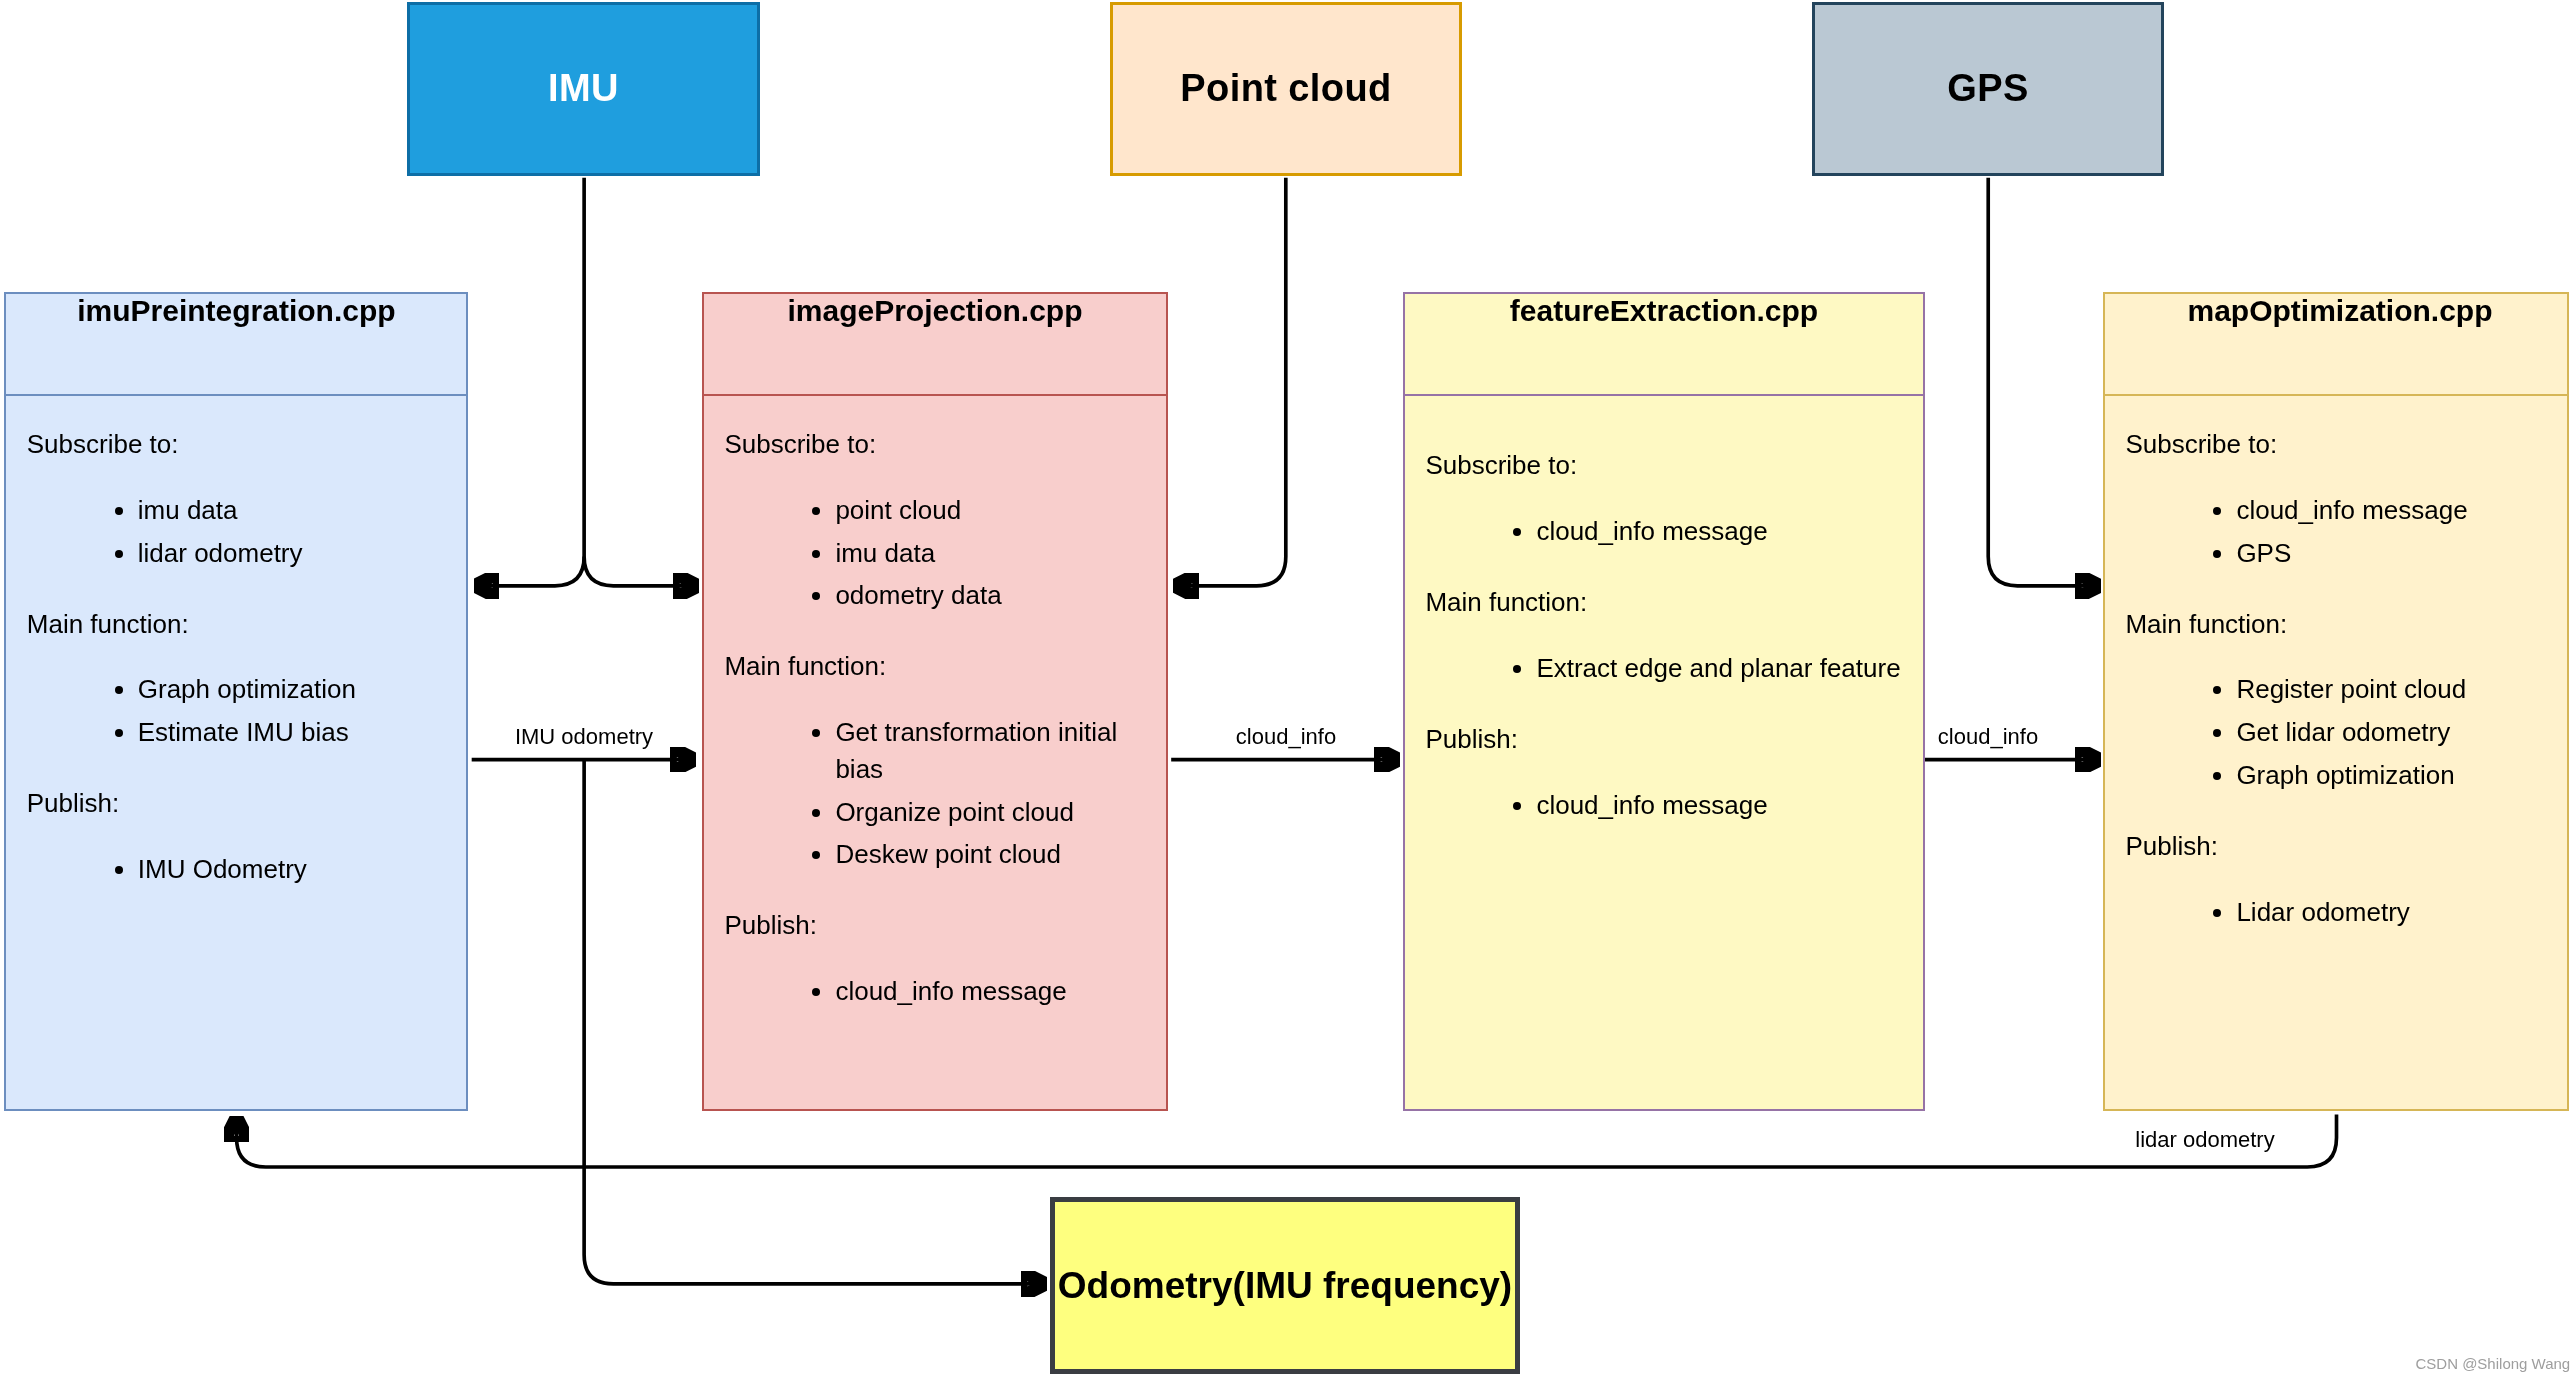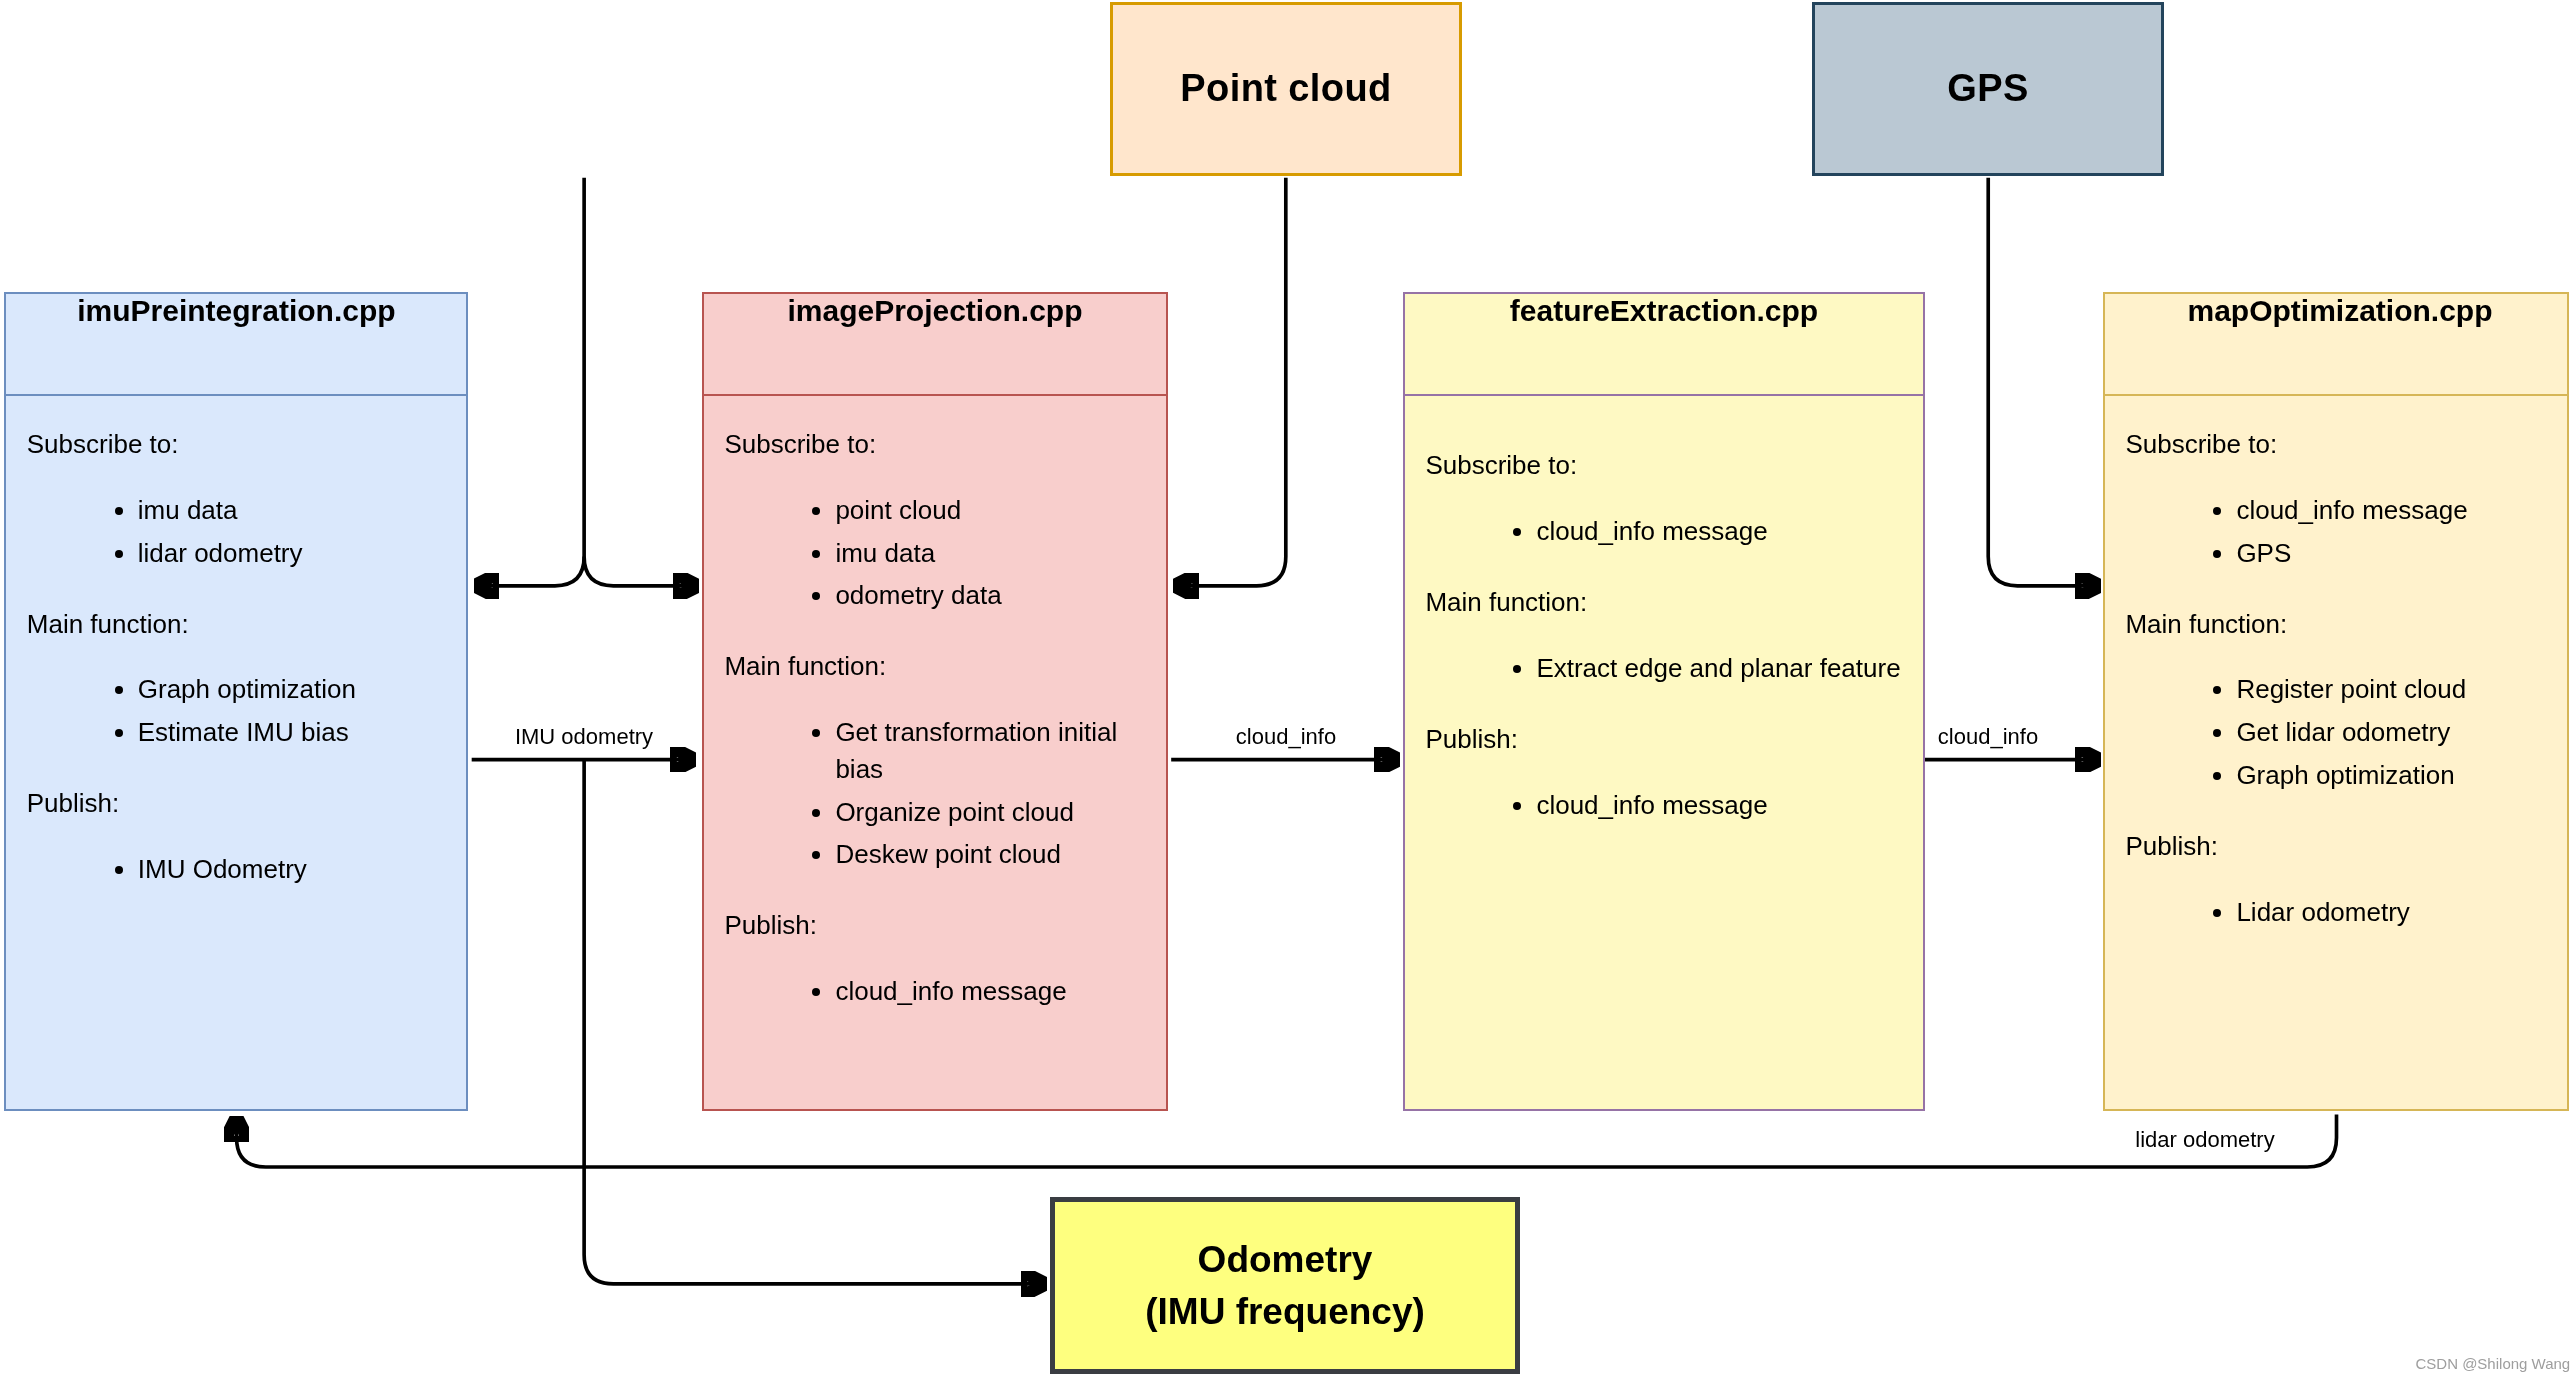--- a/index.html
+++ b/index.html
@@ -18,21 +18,21 @@
     display:flex;align-items:flex-start;justify-content:center;box-sizing:border-box;}
   .module-title{font-size:30px;font-weight:bold;}
   .module-body{flex:1;padding:22px 20.4px;font-size:26px;line-height:1.42;box-sizing:border-box;}
   .sec-heading{margin:34px 0 0 0;}
   .sec-heading:first-child{margin-top:8px;}
   .module-body ul{margin:29px 0 0 0;padding:0 0 0 111px;}
   .module-body li{margin:0 0 5.8px 0;}
 
   
   .sink-box{position:absolute;left:1050px;top:1197px;width:470px;height:177px;
-    border:5.1px solid;box-sizing:border-box;display:flex;flex-direction:column;
+    border:5.1px solid;box-sizing:border-box;display:flex;
     align-items:center;justify-content:center;text-align:center;}
   .sink-line{font-size:37px;font-weight:bold;line-height:1.4;}
 
   
   #edges{position:absolute;left:0;top:0;width:2576px;height:1379px;}
   #edges path{fill:none;stroke:#000000;stroke-width:5px;}
 
   .edge-label{position:absolute;width:292px;text-align:center;font-size:22px;color:#000;}
 
   .watermark{position:absolute;right:5.8px;bottom:7.3px;font-size:15px;color:#9e9e9e;}
@@ -52,20 +52,23 @@
     <path d="M 800 762 Q 800 802 840 802 L 952 802" marker-end="url(#arrow)"></path>
     <path d="M 1761 243 L 1761 762 Q 1761 802 1721 802 L 1612 802" marker-end="url(#arrow)"></path>
     <path d="M 2723 243 L 2723 762 Q 2723 802 2763 802 L 2872 802" marker-end="url(#arrow)"></path>
     <path d="M 646 1040 L 948 1040" marker-end="url(#arrow)"></path>
     <path d="M 800 1040 L 800 1718 Q 800 1758 840 1758 L 1428 1758" marker-end="url(#arrow)"></path>
     <path d="M 1604 1040 L 1912 1040" marker-end="url(#arrow)"></path>
     <path d="M 2563 1040 L 2872 1040" marker-end="url(#arrow)"></path>
     <path d="M 3200 1526 L 3200 1558 Q 3200 1598 3160 1598 L 364 1598 Q 324 1598 324 1558 L 324 1534" marker-end="url(#arrow)"></path>
   </svg>
 
+  <div class="source-box" style="left: 407px; width: 353px; background-color: rgb(31, 158, 222); border-color: rgb(13, 110, 166); color: rgb(255, 255, 255);">
+    <span class="source-label">IMU</span>
+  </div>
   <div class="source-box" style="left: 1110px; width: 352px; background-color: rgb(255, 230, 204); border-color: rgb(215, 155, 0); color: rgb(0, 0, 0);">
     <span class="source-label">Point cloud</span>
   </div>
   <div class="source-box" style="left: 1812px; width: 352px; background-color: rgb(186, 200, 211); border-color: rgb(35, 68, 92); color: rgb(0, 0, 0);">
     <span class="source-label">GPS</span>
   </div>
 
   <div class="module" style="left: 4.4px; width: 464px; background-color: rgb(218, 232, 252); border-color: rgb(108, 142, 191);">
     <div class="module-header" style="border-color: rgb(108, 142, 191);">
       <span class="module-title">imuPreintegration.cpp</span>

